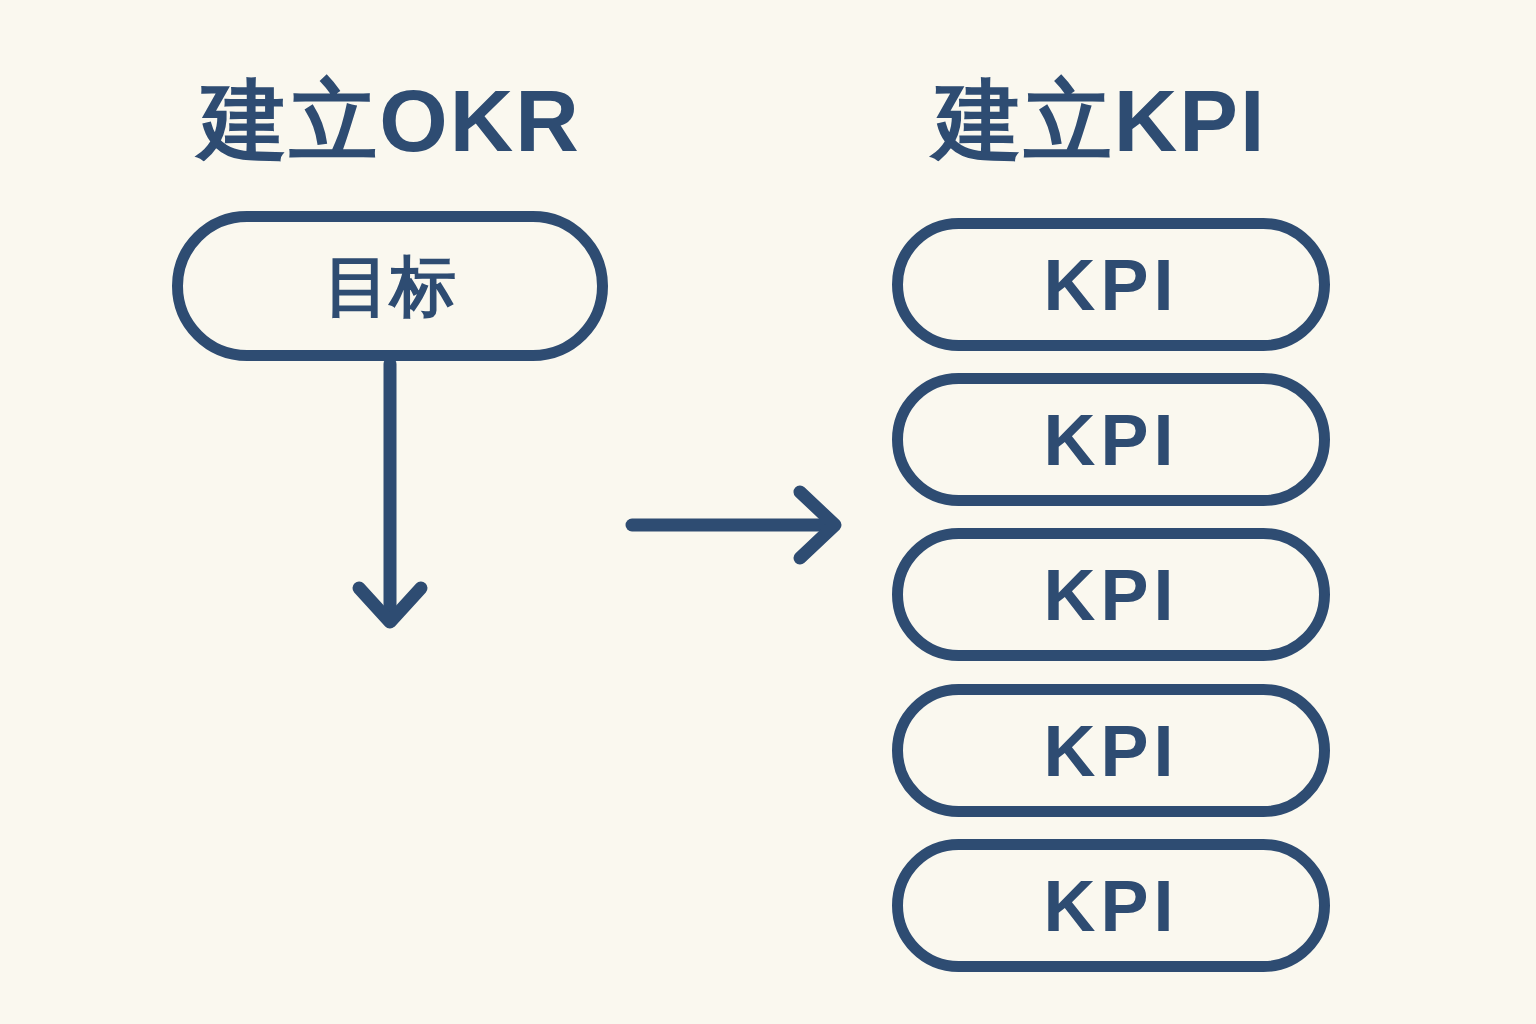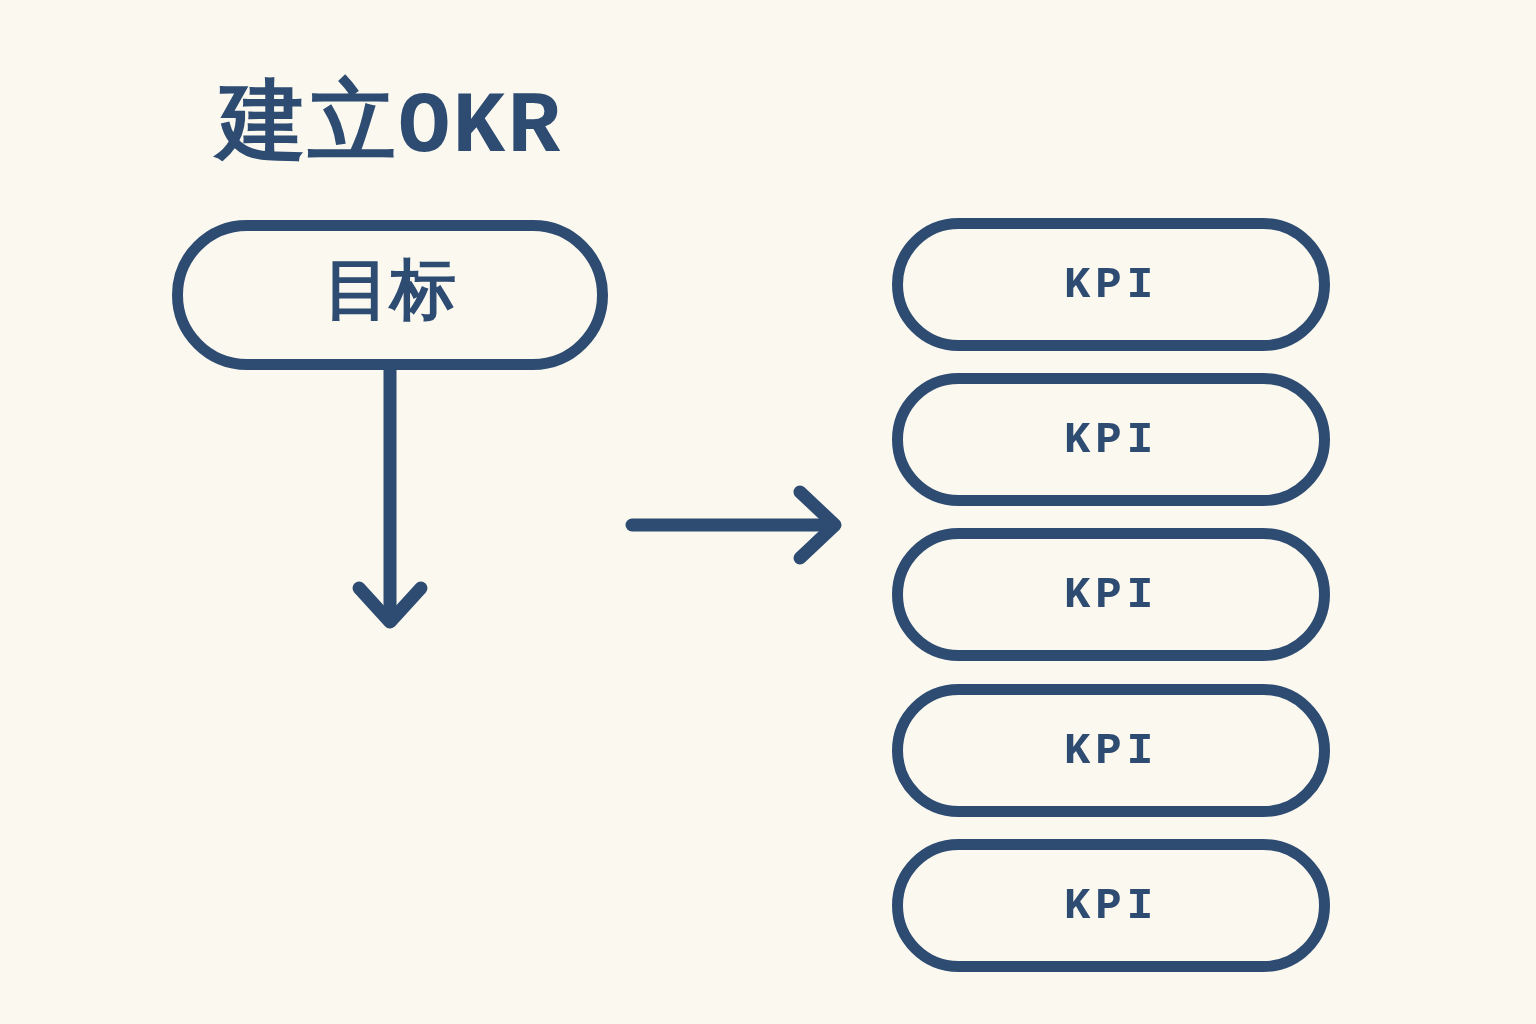--- a/index.html
+++ b/index.html
@@ -11,21 +11,20 @@
     width: 1536px; height: 1024px;
     overflow: hidden;
     background: var(--background);
     font-family: "Liberation Sans", "DejaVu Sans", sans-serif;
     color: var(--line);
   }
   .canvas {
     position: relative;
     width: 1536px; height: 852px;
     background: var(--background);
-    font-family: Liberation Mono, monospace;
   }
   .col-title {
     position: absolute;
     top: 66px;
     height: 110px;
     display: flex;
     align-items: center;
     justify-content: center;
     font-size: 88px;
     font-weight: 800;
@@ -44,27 +43,27 @@
     display: flex;
     align-items: center;
     justify-content: center;
   }
   .node-label {
     font-weight: 700;
     color: var(--line);
     white-space: nowrap;
     line-height: 1;
   }
-  .objective-node { left: 172px; top: 220px; width: 436px; height: 150px; }
+  .objective-node { left: 172px; top: 211px; width: 436px; height: 150px; }
   .keyresults-node { left: 172px; top: 646px; width: 436px; height: 150px; }
   .objective-node .node-label,
   .keyresults-node .node-label { font-size: 66px; }
 
   .kpi-node { left: 892px; width: 438px; height: 133px; border-radius: 67px; }
-  .kpi-node .node-label { font-size: 44px; font-weight: 800; letter-spacing: 5px; }
+  .kpi-node .node-label { font-size: 72px; font-weight: 800; letter-spacing: 5px; }
   .kpi-1 { top: 218px; }
   .kpi-2 { top: 373px; }
   .kpi-3 { top: 528px; }
   .kpi-4 { top: 684px; }
   .kpi-5 { top: 839px; }
 
   .arrow-svg { position: absolute; color: var(--line); }
   .arrow-down { left: 335px; top: 360px; }
   .arrow-right { left: 618px; top: 468px; }
 </style>
@@ -83,20 +82,21 @@
     <path d="M55 4 L55 256" fill="none" stroke="currentColor" stroke-width="13" stroke-linecap="round"></path>
     <path d="M24 228 L55 262 L86 228" fill="none" stroke="currentColor" stroke-width="13" stroke-linecap="round" stroke-linejoin="round"></path>
   </svg>
 
 
   <svg class="arrow-svg arrow-right" width="245" height="114" viewBox="0 0 245 114" aria-hidden="true">
     <path d="M14 57 L212 57" fill="none" stroke="currentColor" stroke-width="13" stroke-linecap="round"></path>
     <path d="M182 24 L217 57 L182 90" fill="none" stroke="currentColor" stroke-width="13" stroke-linecap="round" stroke-linejoin="round"></path>
   </svg>
 
+  <div class="col-title title-kpi">建立KPI</div>
 
   <div class="node kpi-node kpi-1">
     <span class="node-label">KPI</span>
   </div>
   <div class="node kpi-node kpi-2">
     <span class="node-label">KPI</span>
   </div>
   <div class="node kpi-node kpi-3">
     <span class="node-label">KPI</span>
   </div>

